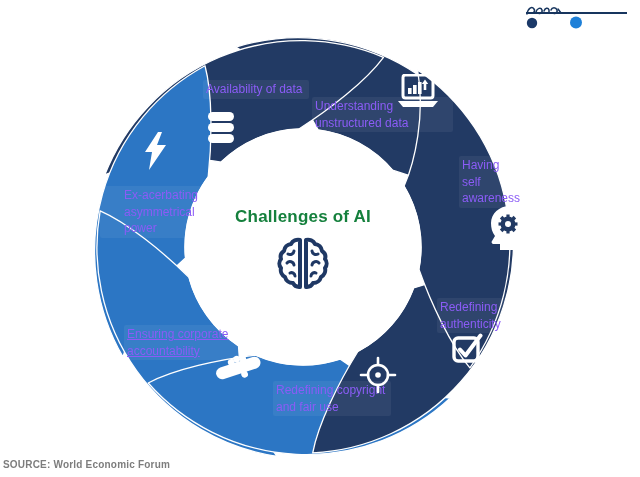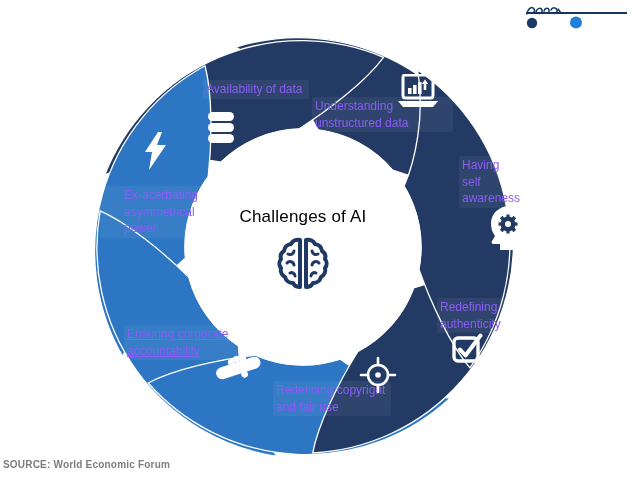--- a/index.html
+++ b/index.html
@@ -8,21 +8,21 @@
     font-family:"Liberation Sans", sans-serif;
   }
   #ring-svg{position:absolute;left:0;top:0;}
   .seg-label{
     position:absolute;color:#8b5cf6;font-size:12px;line-height:1.38;font-weight:400;
     background:rgba(255,255,255,0.06);padding:1px 3px;border-radius:2px;
   }
   .icon-box{position:absolute;}
   #center-title{
     position:absolute;left:213px;top:207px;width:180px;text-align:center;
-    color:#000000;font-size:17px;font-weight:normal;letter-spacing:.2px;
+    color:#15803d;font-size:17px;font-weight:bold;letter-spacing:.2px;
   }
   #brain-box{position:absolute;left:272px;top:236px;}
   #brand-logo{position:absolute;left:526px;top:2px;}
   #brand-underline{position:absolute;left:526px;top:12px;width:101px;height:2px;background:#17355E;}
   #legend-dots{position:absolute;left:524px;top:15px;}
   #source-note{
     position:absolute;left:3px;top:459px;color:#7d7d7d;font-size:10px;font-weight:bold;
     letter-spacing:.2px;
   }
 </style>

